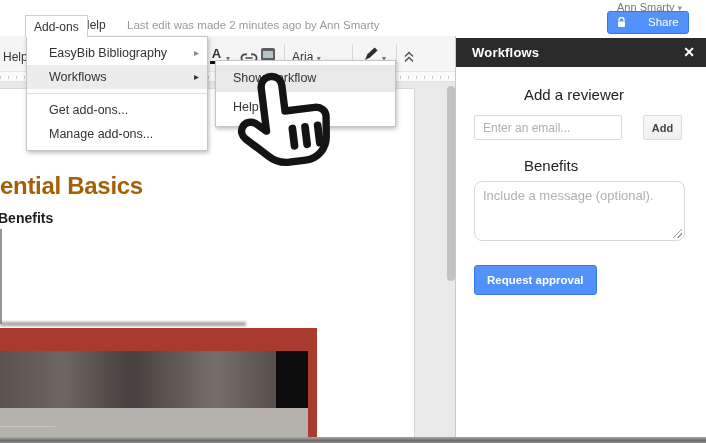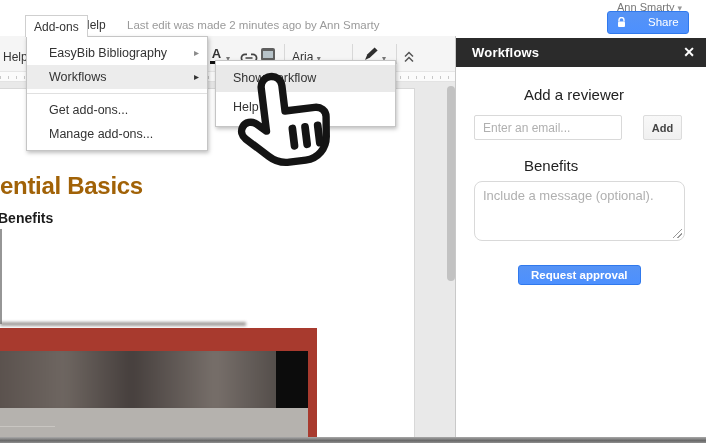--- a/index.html
+++ b/index.html
@@ -106,23 +106,23 @@
   .email-input::placeholder { color:#b0b0b0; }
   .btn-add { position:absolute; left:187px; top:79px; width:39px; height:25px;
     background:linear-gradient(#f8f8f8,#f0f0f0); border:1px solid #dcdcdc; border-radius:2px;
     font-size:11px; font-weight:bold; color:#444; cursor:pointer; font-family:"Liberation Sans",sans-serif; }
   .msg-wrap { position:absolute; left:18px; top:145px; width:211px; height:60px; }
   .msg-area { width:100%; height:100%; border:1px solid #d9d9d9; border-radius:8px; padding:6px 8px;
     font-size:13px; color:#333; font-family:"Liberation Sans",sans-serif; resize:none; outline:none; }
   .msg-area::placeholder { color:#b0b0b0; }
   .resize-handle { position:absolute; right:3px; bottom:3px; width:9px; height:9px;
     background:linear-gradient(135deg,transparent 0 46%,#999 46% 54%,transparent 54% 72%,#999 72% 80%,transparent 80%); }
-  .btn-request { position:absolute; left:18px; top:229px; height:20px; padding:0 12px;
+  .btn-request { position:absolute; left:18px; top:229px; height:30px; padding:0 12px;
     background:linear-gradient(#5693f5,#4d90fe); border:1px solid #3079ed; border-radius:3px;
-    font-size:11.5px; font-weight:bold; color:#fff; cursor:pointer; font-family:"Liberation Sans",sans-serif;margin-left:44px; }
+    font-size:11.5px; font-weight:bold; color:#fff; cursor:pointer; font-family:"Liberation Sans",sans-serif; }
 </style>
 </head>
 <body>
 
 <div class="app">
 
   <div class="abs menubar">
     <span class="abs menu-frag">ble</span>
     <div class="abs menu-open-tab">Add-ons</div>
     <span class="abs menu-item-help">Help</span>

